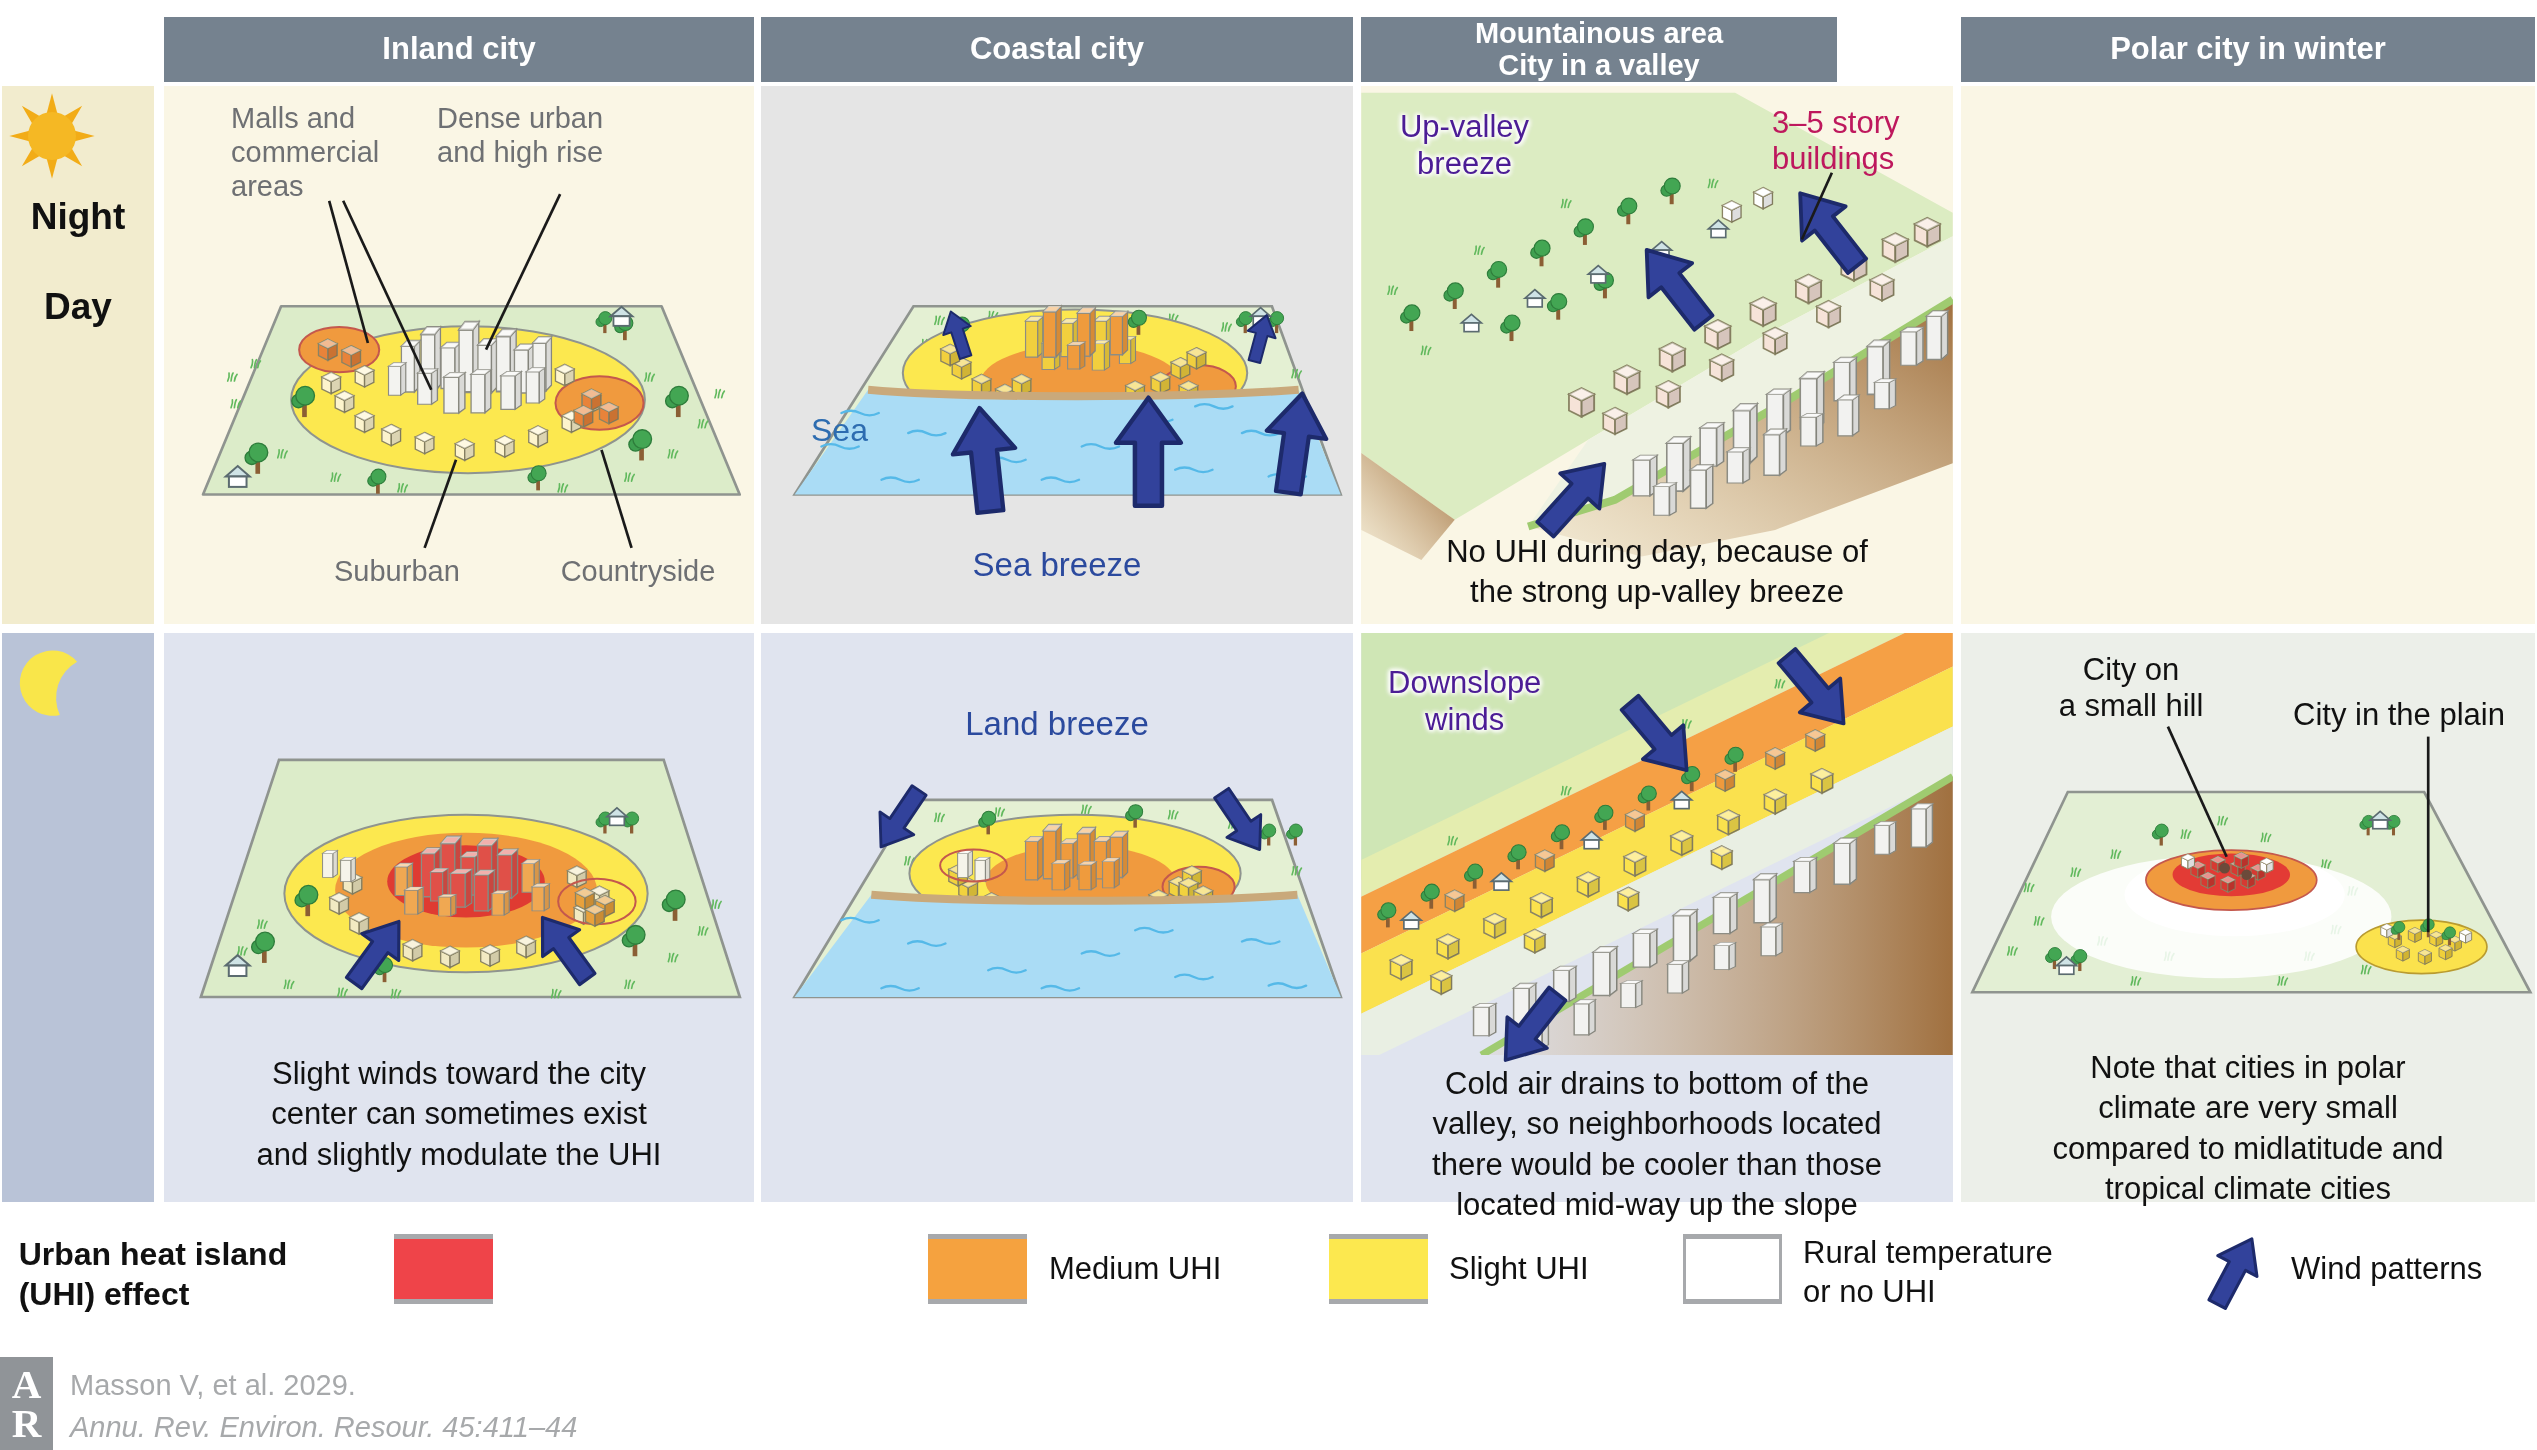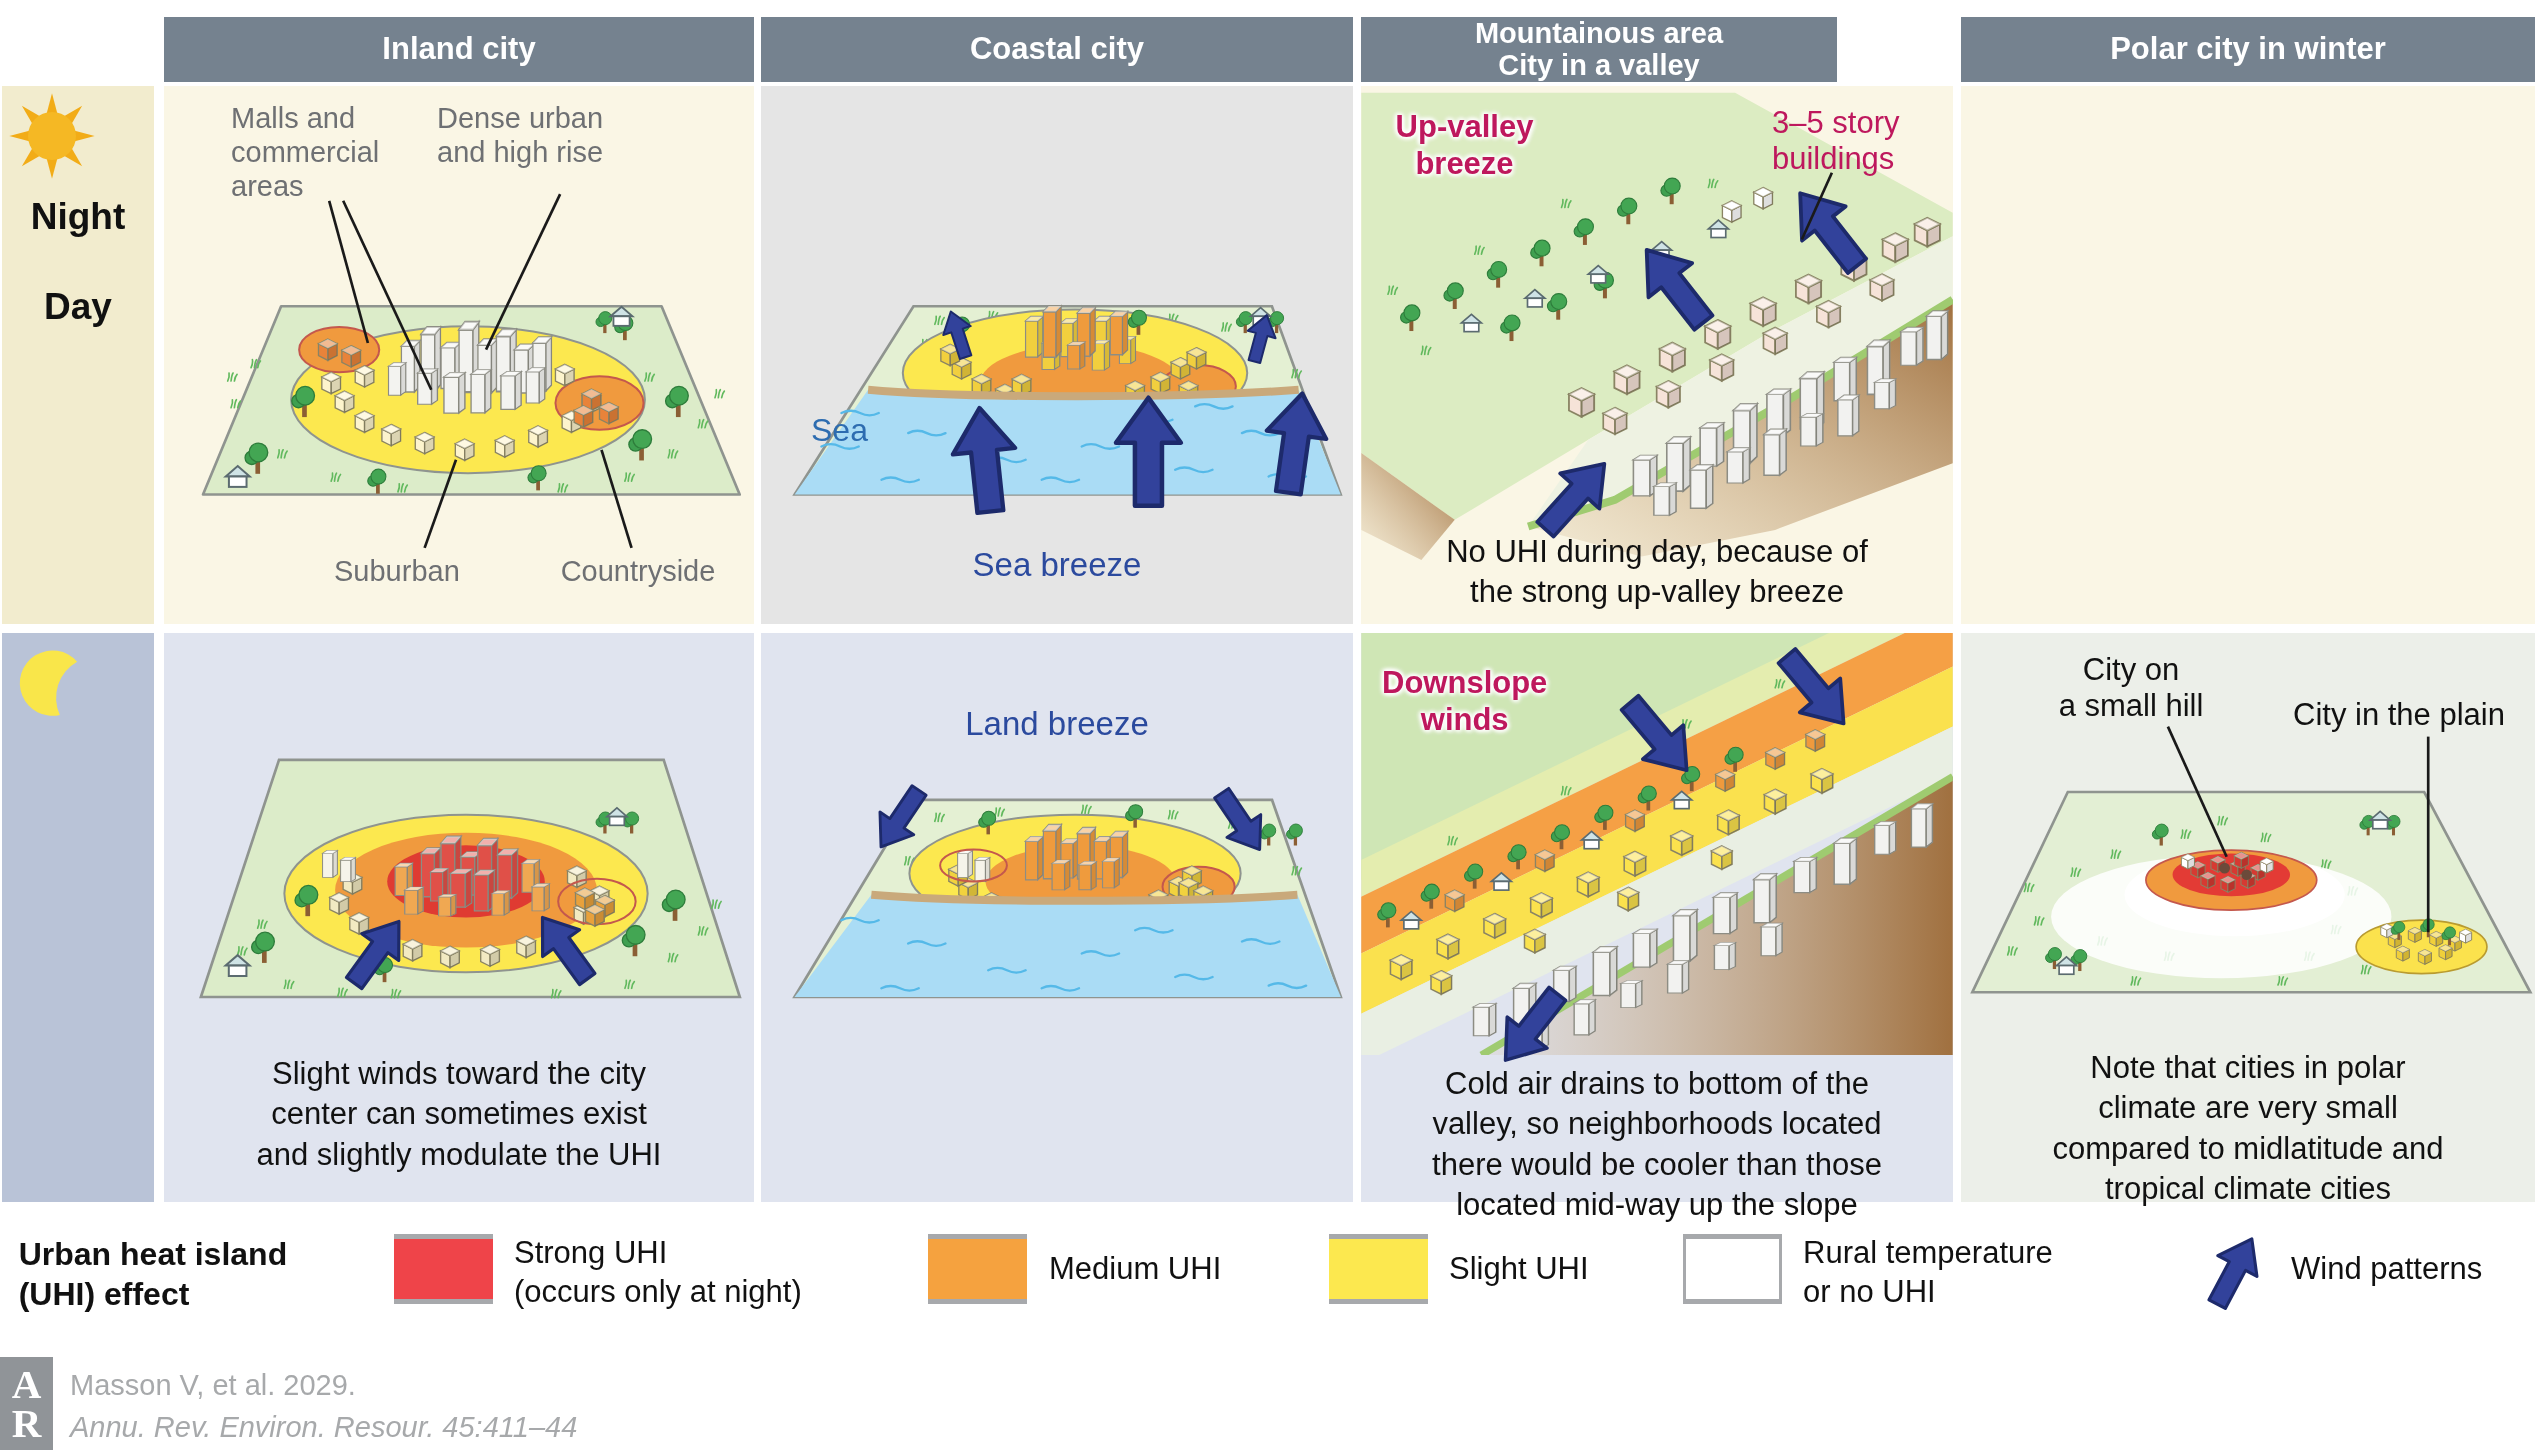--- a/index.html
+++ b/index.html
@@ -8,22 +8,22 @@
   .hdr{position:absolute;top:16.7px;height:65px;background:#75828f;color:#fff;
        font-weight:bold;font-size:31px;display:flex;align-items:center;justify-content:center;
        text-align:center;white-space:pre-line;line-height:1.12;}
   .rowlabel{position:absolute;left:2px;width:152px;}
   .rowlabel .rowtext{position:absolute;width:100%;text-align:center;font-weight:bold;font-size:37px;}
   .cell{position:absolute;}
   .cell svg{position:absolute;left:0;top:0;}
   .lbl{position:absolute;white-space:pre-line;line-height:1.18;}
   .g-lbl{color:#6e7073;font-size:29px;}
   .blue-lbl{color:#2b4a9e;font-size:33px;}
-  .halo{color:#be185d;font-size:31px;
-        text-shadow:0 0 6.7px #fff,0 0 6.7px #fff,0 0 4px #fff,1.3px 1.3px 4px #fff,-1.3px -1.3px 4px #fff;font-weight:bold;}
+  .halo{color:#4c1d95;font-size:31px;
+        text-shadow:0 0 6.7px #fff,0 0 6.7px #fff,0 0 4px #fff,1.3px 1.3px 4px #fff,-1.3px -1.3px 4px #fff;}
   .brown-lbl{color:#be185d;font-size:31px;}
   .black-lbl{color:#111;font-size:31px;}
   .caption{position:absolute;left:0;width:100%;text-align:center;font-size:31px;line-height:1.3;
            color:#111;white-space:pre-line;}
   .legend-title{position:absolute;font-weight:bold;font-size:32px;line-height:1.25;white-space:pre-line;}
   .swatch{position:absolute;top:1234px;width:99px;height:70px;box-sizing:border-box;
           border-top:5.3px solid #a7a9ac;border-bottom:5.3px solid #a7a9ac;}
   .swatch.boxed{border:3.3px solid #a7a9ac;border-top-width:5.3px;border-bottom-width:5.3px;}
   .legend-lbl{position:absolute;font-size:31px;line-height:1.25;white-space:pre-line;color:#111;}
   .attr-line{position:absolute;font-size:29px;color:#a7a9ab;}
@@ -703,22 +703,20 @@
     <div class="caption" style="top:415px;font-size:31px;">Note that cities in polar
 climate are very small
 compared to midlatitude and
 tropical climate cities</div>
   </div>
 
   <div class="legend-title" style="left:18.7px;top:1234px;width:321px;">Urban heat island
 (UHI) effect</div>
 
   <div class="swatch" style="left: 394px; background: rgb(239, 68, 73);"></div>
-  <div class="legend-lbl" style="left:514px;top:1234px;width:401px;">Strong UHI
-(occurs only at night)</div>
 
   <div class="swatch" style="left: 928px; background: rgb(245, 162, 63);"></div>
   <div class="legend-lbl" style="left:1049px;top:1250px;width:267px;">Medium UHI</div>
 
   <div class="swatch" style="left: 1329px; background: rgb(252, 232, 79);"></div>
   <div class="legend-lbl" style="left:1449px;top:1250px;width:240px;">Slight UHI</div>
 
   <div class="swatch boxed" style="left: 1683px; background: rgb(255, 255, 255);"></div>
   <div class="legend-lbl" style="left:1803px;top:1234px;width:347px;">Rural temperature
 or no UHI</div>

